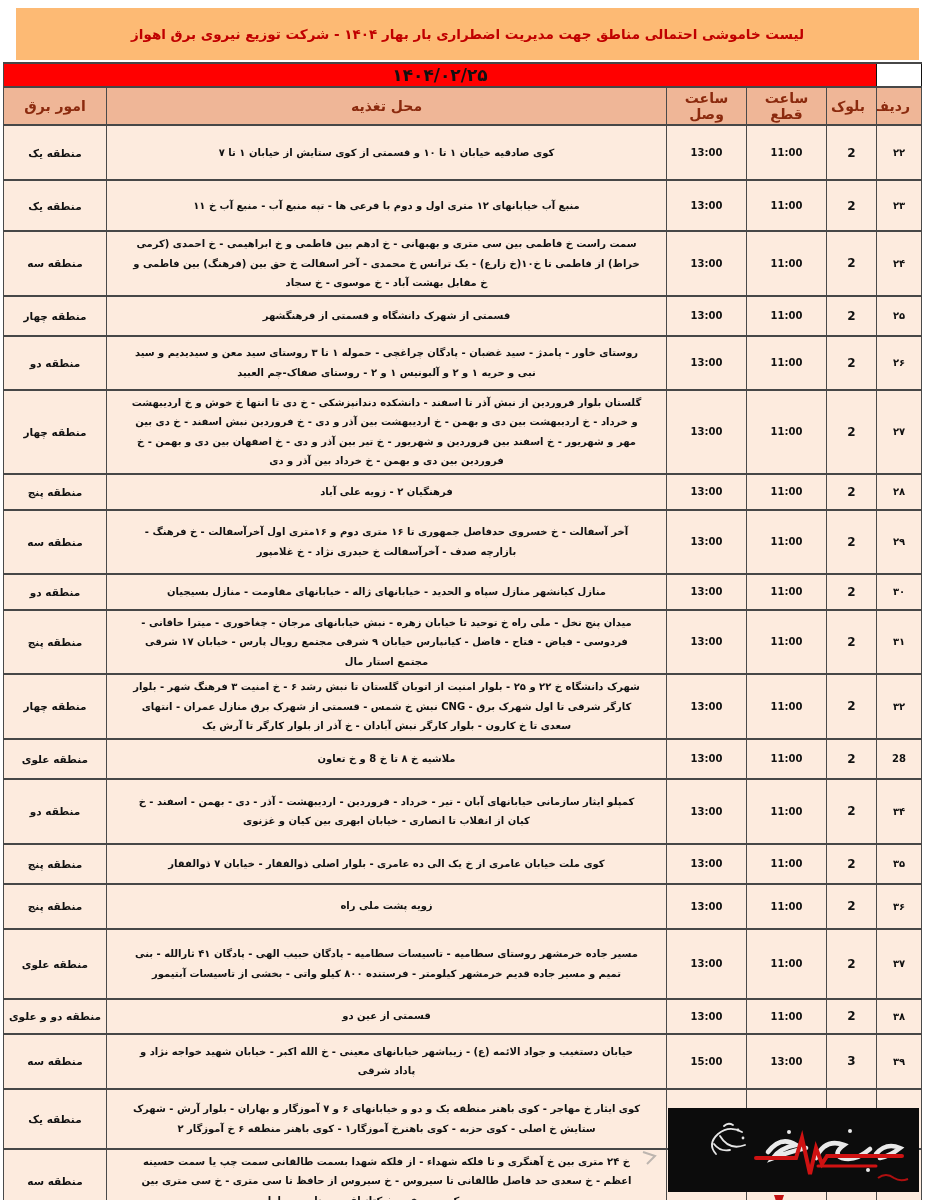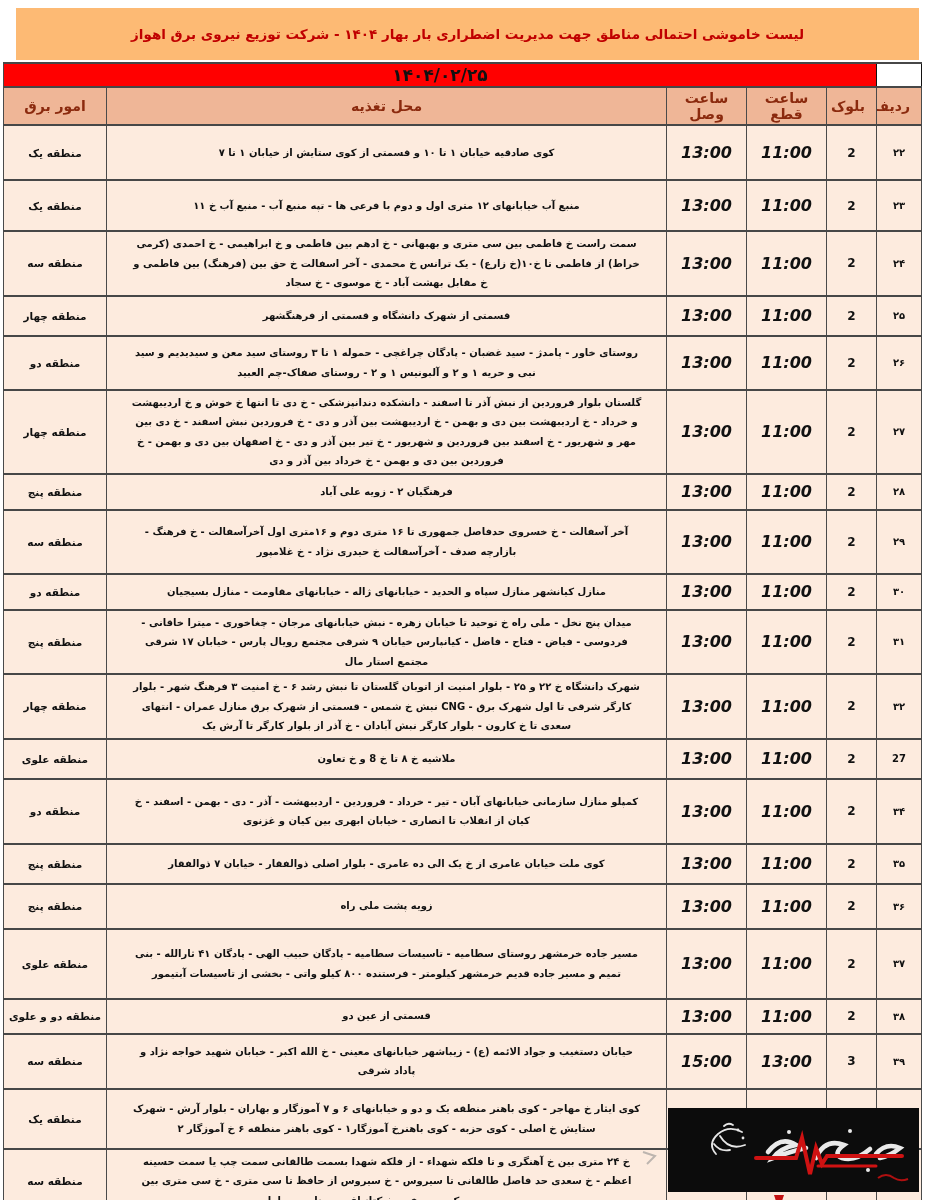--- a/index.html
+++ b/index.html
@@ -43,21 +43,21 @@
   }
   th.hcell {
     background: #efb697;
     color: #8b2a0e;
     font-weight: bold; font-size: 14px;
     padding: 2px 11px;
   }
   td.cell { background: #fdebde; color: #111; font-weight: bold; }
   td.radif { font-size: 10px; }
   td.blok  { font-size: 12px; }
-  td.time  { font-size: 16px; direction: ltr; font-style: italic; }
+  td.time  { font-size: 10px; direction: ltr; }
   td.loc   { font-size: 10px; line-height: 1.95; padding: 2px 24px; }
   td.region{ font-size: 10.5px; padding: 2px 5px; }
   .watermark {
     position: absolute; left: 668px; top: 1108px;
     width: 251px; height: 84px;
   }
   .drip {
     position: absolute; left: 770px; top: 1190px;
     width: 18px; height: 10px;
   }
@@ -180,33 +180,33 @@
     </tr>
     <tr style="height:60px">
       <td class="cell radif">۳۲</td>
       <td class="cell blok">2</td>
       <td class="cell time">11:00</td>
       <td class="cell time">13:00</td>
       <td class="cell loc">شهرک دانشگاه خ ۲۲ و ۲۵ - بلوار امنیت از اتوبان گلستان تا نبش رشد ۶ - خ امنیت ۳ فرهنگ شهر - بلوار کارگر شرقی تا اول شهرک برق - CNG نبش خ شمس - قسمتی از شهرک برق منازل عمران - انتهای سعدی تا خ کارون - بلوار کارگر نبش آبادان - خ آذر از بلوار کارگر تا آرش یک</td>
       <td class="cell region">منطقه چهار</td>
     </tr>
     <tr style="height:40px">
-      <td class="cell radif">27</td>
+      <td class="cell radif">28</td>
       <td class="cell blok">2</td>
       <td class="cell time">11:00</td>
       <td class="cell time">13:00</td>
       <td class="cell loc">ملاشیه خ ۸ تا خ 8 و خ تعاون</td>
       <td class="cell region">منطقه علوی</td>
     </tr>
     <tr style="height:65px">
       <td class="cell radif">۳۴</td>
       <td class="cell blok">2</td>
       <td class="cell time">11:00</td>
       <td class="cell time">13:00</td>
-      <td class="cell loc">کمپلو منازل سازمانی خیابانهای آبان - تیر - خرداد - فروردین - اردیبهشت - آذر - دی - بهمن - اسفند - خ کیان از انقلاب تا انصاری - خیابان ابهری بین کیان و غزنوی</td>
+      <td class="cell loc">کمپلو ایثار سازمانی خیابانهای آبان - تیر - خرداد - فروردین - اردیبهشت - آذر - دی - بهمن - اسفند - خ کیان از انقلاب تا انصاری - خیابان ابهری بین کیان و غزنوی</td>
       <td class="cell region">منطقه دو</td>
     </tr>
     <tr style="height:40px">
       <td class="cell radif">۳۵</td>
       <td class="cell blok">2</td>
       <td class="cell time">11:00</td>
       <td class="cell time">13:00</td>
       <td class="cell loc">کوی ملت خیابان عامری از خ یک الی ده عامری - بلوار اصلی ذوالفقار - خیابان ۷ ذوالفقار</td>
       <td class="cell region">منطقه پنج</td>
     </tr>

